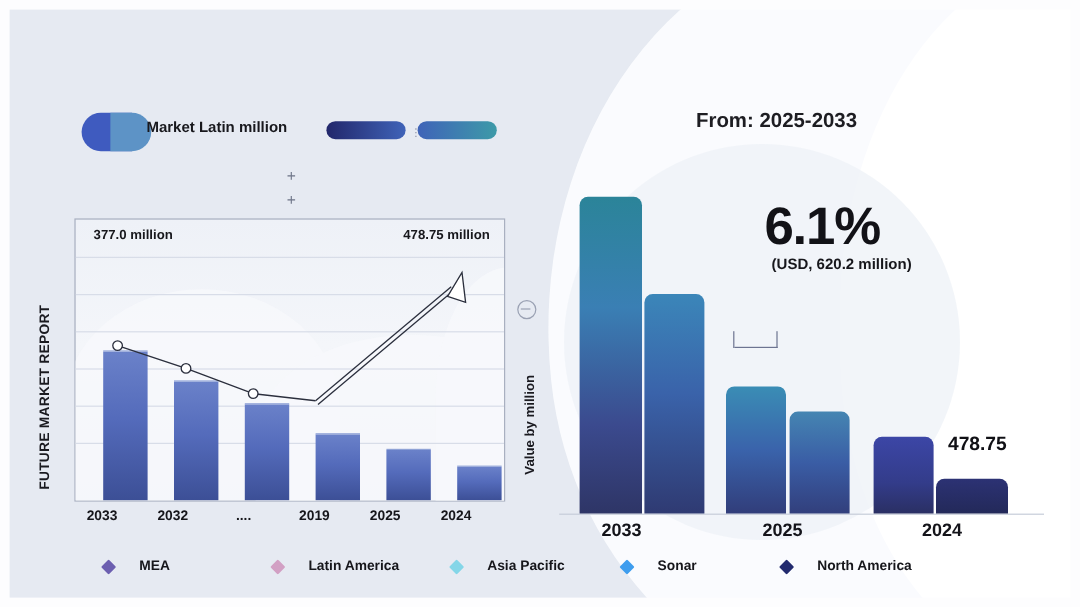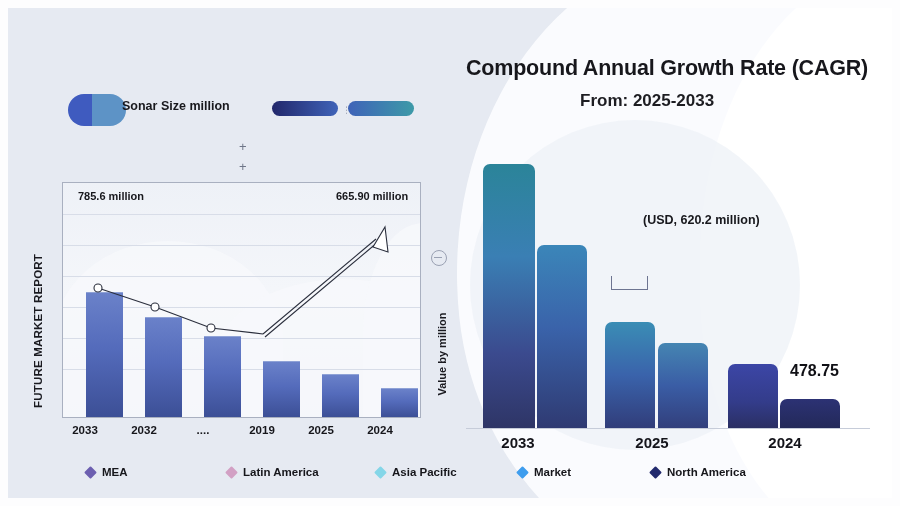--- a/index.html
+++ b/index.html
@@ -135,21 +135,21 @@
   }
   .xtick{
     position:absolute;top:424px;
     font-size:11.5px;font-weight:bold;color:#16161b;text-align:center;width:48px;
   }
 
   
   .legend{
     position:absolute;left:86px;top:466px;width:720px;height:20px;
   }
-  .leg-item{position:absolute;display:flex;align-items:center;gap:7px;white-space:nowrap;}
+  .leg-item{position:absolute;display:flex;align-items:center;gap:21px;white-space:nowrap;}
   .leg-dot{width:9px;height:9px;transform:rotate(45deg);border-radius:1px;display:inline-block;}
   .leg-txt{font-size:11.5px;font-weight:bold;color:#16161b;}
 
   
   .axis-label-right{
     position:absolute;left:372px;top:348px;width:140px;
     transform:rotate(-90deg);transform-origin:center;
     font-size:11px;font-weight:bold;color:#1a1a20;text-align:center;
   }
   .rbaseline{
@@ -197,21 +197,21 @@
   <div class="edge-t"></div>
   <div class="edge-b"></div>
   <div class="edge-l"></div>
   <div class="edge-r"></div>
 
 
   <div class="chip-shape">
     <div class="chip-a"></div>
     <div class="chip-b"></div>
   </div>
-  <div class="chip-label">Sonar Size million</div>
+  <div class="chip-label">Market Latin million</div>
 
   <div class="pill-1"></div>
   <div class="pill-dot">⋮</div>
   <div class="pill-2"></div>
 
   <div class="plus p1">+</div>
   <div class="plus p2">+</div>
   <div class="minus-circle"></div>
   <div class="ghost-icon g1">▤</div>
   <div class="ghost-icon g2">▥</div>
@@ -241,46 +241,46 @@
       <polyline points="35,105 92,124 148,145 200,151" fill="none" stroke="#2b2f3d" stroke-width="1.2"></polyline>
       <circle cx="35" cy="105" r="4" fill="#ffffff" stroke="#2b2f3d" stroke-width="1.1"></circle>
       <circle cx="92" cy="124" r="4" fill="#ffffff" stroke="#2b2f3d" stroke-width="1.1"></circle>
       <circle cx="148" cy="145" r="4" fill="#ffffff" stroke="#2b2f3d" stroke-width="1.1"></circle>
       <line x1="200" y1="151" x2="313" y2="56" stroke="#2b2f3d" stroke-width="1.1"></line>
       <line x1="202" y1="154" x2="315" y2="59" stroke="#2b2f3d" stroke-width="1.1"></line>
       <path d="M310,64 L322,44 L325,69 Z" fill="#ffffff" stroke="#2b2f3d" stroke-width="1.1"></path>
     </svg>
   </div>
 
-  <div class="lbl-left-top">785.6 million</div>
-  <div class="lbl-right-top">665.90 million</div>
+  <div class="lbl-left-top">377.0 million</div>
+  <div class="lbl-right-top">478.75 million</div>
 
   <div class="xtick" style="left:61px">2033</div>
   <div class="xtick" style="left:120px">2032</div>
   <div class="xtick" style="left:179px">....</div>
   <div class="xtick" style="left:238px">2019</div>
   <div class="xtick" style="left:297px">2025</div>
   <div class="xtick" style="left:356px">2024</div>
 
-  <div class="title-right">Compound Annual Growth Rate (CAGR)</div>
   <div class="subtitle-right">From: 2025-2033</div>
 
   <div class="axis-label-right">Value by million</div>
 
   <div class="rbaseline"></div>
 
   <div class="rbar" style="left:483px;top:164px;width:52px;height:264px;background:linear-gradient(180deg,#2b8499 0%,#3a7fb4 35%,#3b4a8e 72%,#2e3566 100%);"></div>
   <div class="rbar" style="left:537px;top:245px;width:50px;height:183px;background:linear-gradient(180deg,#3b86b9 0%,#3a63aa 45%,#2f3a72 100%);"></div>
 
   <div class="rbar" style="left:605px;top:322px;width:50px;height:106px;background:linear-gradient(180deg,#3a8db5 0%,#3a63ab 50%,#313d7a 100%);"></div>
   <div class="rbar" style="left:658px;top:343px;width:50px;height:85px;background:linear-gradient(180deg,#4585b2 0%,#3a5da5 50%,#323f7c 100%);"></div>
 
   <div class="rbar" style="left:728px;top:364px;width:50px;height:64px;background:linear-gradient(180deg,#3c46a6 0%,#333c8a 60%,#2a2f63 100%);"></div>
   <div class="rbar" style="left:780px;top:399px;width:60px;height:29px;background:linear-gradient(180deg,#2c3274 0%,#232959 100%);"></div>
 
+  <div class="cagr-big">6.1%</div>
   <div class="cagr-sub">(USD, 620.2 million)</div>
   <div class="bracket"></div>
 
   <div class="rvalue">478.75</div>
 
   <div class="rxtick" style="left:473px">2033</div>
   <div class="rxtick" style="left:607px">2025</div>
   <div class="rxtick" style="left:740px">2024</div>
 
   <div class="legend">
@@ -291,21 +291,21 @@
     <div class="leg-item" style="left:141px;top:0;">
       <span class="leg-dot" style="background:#d2a0c4;"></span>
       <span class="leg-txt">Latin America</span>
     </div>
     <div class="leg-item" style="left:290px;top:0;">
       <span class="leg-dot" style="background:#84d6e8;"></span>
       <span class="leg-txt">Asia Pacific</span>
     </div>
     <div class="leg-item" style="left:432px;top:0;">
       <span class="leg-dot" style="background:#3e9dee;"></span>
-      <span class="leg-txt">Market</span>
+      <span class="leg-txt">Sonar</span>
     </div>
     <div class="leg-item" style="left:565px;top:0;">
       <span class="leg-dot" style="background:#222a6e;"></span>
       <span class="leg-txt">North America</span>
     </div>
   </div>
 
 </div>
 
 </body></html>

